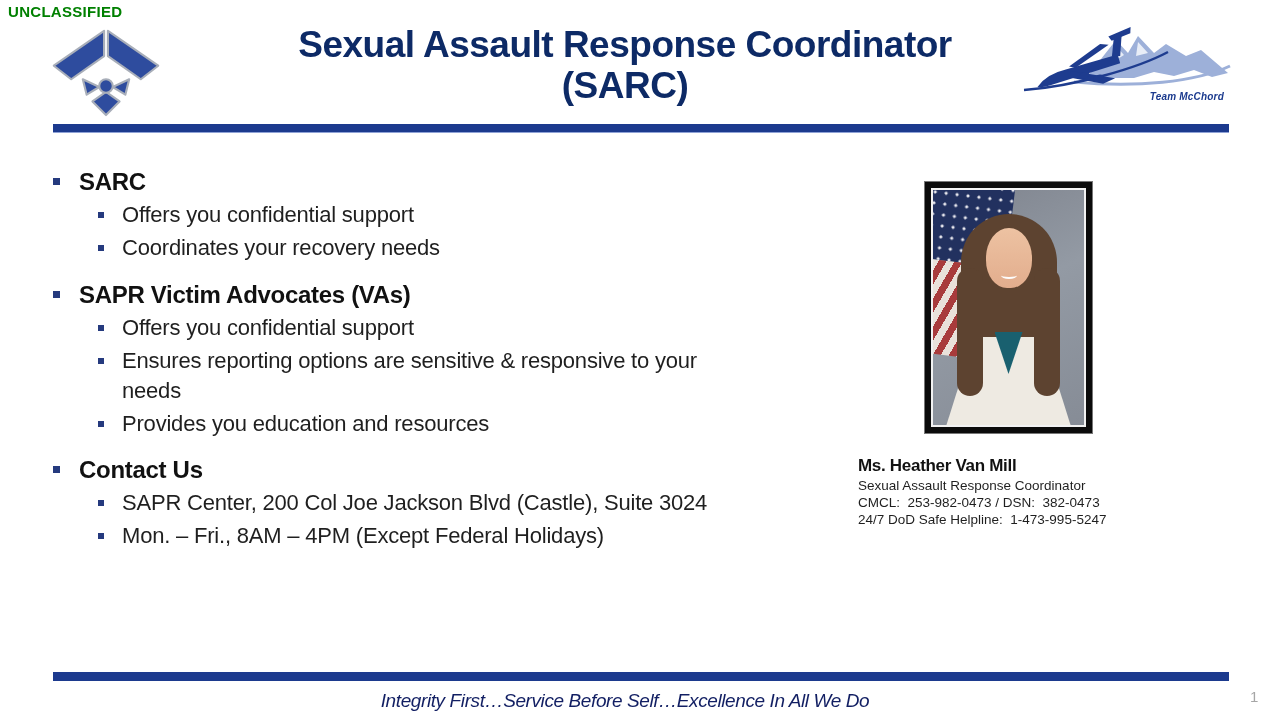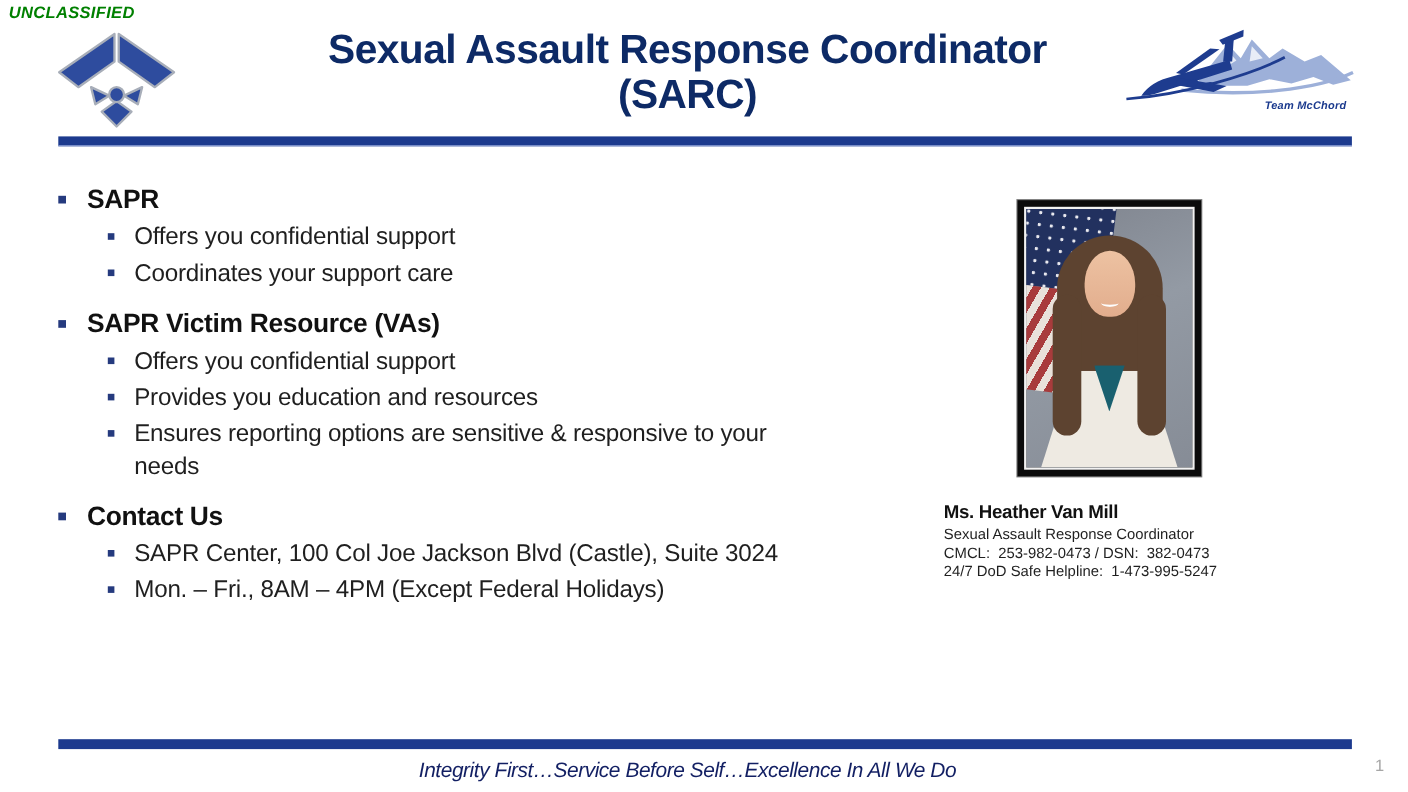--- a/index.html
+++ b/index.html
@@ -5,21 +5,21 @@
   * { margin:0; padding:0; box-sizing:border-box; }
   html,body { background:#ffffff; }
   .slide {
     position:relative; width:1280px; height:720px; background:#ffffff;
     font-family:"Liberation Sans", sans-serif; overflow:hidden; color:#1f1f1f;
   }
 
   
   .unclassified {
     position:absolute; top:3px; left:8px;
-    color:#008000; font-weight:bold; font-style:italic; font-size:15px;
+    color:#008000; font-weight:bold; font-size:15px;
     letter-spacing:0.3px;
   }
 
   
   .af-logo { position:absolute; left:48px; top:26px; width:116px; height:92px; }
   .title {
     position:absolute; left:170px; top:24px; width:910px; text-align:center;
     color:#0d2a66; font-weight:bold; font-size:37px; line-height:1.12;
     letter-spacing:-0.5px;
   }
@@ -135,55 +135,55 @@
     </svg>
     <div class="mcchord-text">Team McChord</div>
   </div>
 
   <div class="hr top"></div>
 
   <div class="content">
 
     <div class="row l1">
       <span class="sq1"></span>
-      <span class="txt">SAPR</span>
+      <span class="txt">SARC</span>
     </div>
     <div class="row l2">
       <span class="sq2"></span>
       <span class="txt">Offers you confidential support</span>
     </div>
     <div class="row l2">
       <span class="sq2"></span>
-      <span class="txt">Coordinates your support care</span>
+      <span class="txt">Coordinates your recovery needs</span>
     </div>
 
     <div class="row l1">
       <span class="sq1"></span>
-      <span class="txt">SAPR Victim Resource (VAs)</span>
+      <span class="txt">SAPR Victim Advocates (VAs)</span>
     </div>
     <div class="row l2">
       <span class="sq2"></span>
       <span class="txt">Offers you confidential support</span>
     </div>
     <div class="row l2">
       <span class="sq2"></span>
+      <span class="txt wrapnarrow">Ensures reporting options are sensitive &amp; responsive to your needs</span>
+    </div>
+    <div class="row l2">
+      <span class="sq2"></span>
       <span class="txt">Provides you education and resources</span>
-    </div>
-    <div class="row l2">
-      <span class="sq2"></span>
-      <span class="txt wrapnarrow">Ensures reporting options are sensitive &amp; responsive to your needs</span>
     </div>
 
     <div class="row l1">
       <span class="sq1"></span>
       <span class="txt">Contact Us</span>
     </div>
     <div class="row l2">
       <span class="sq2"></span>
-      <span class="txt" style="white-space:nowrap;">SAPR Center, 100 Col Joe Jackson Blvd (Castle), Suite 3024</span>
+      <span class="txt" style="white-space:nowrap;">SAPR Center, 200 Col Joe Jackson Blvd (Castle), Suite 3024</span>
     </div>
     <div class="row l2">
       <span class="sq2"></span>
       <span class="txt" style="white-space:nowrap;">Mon. – Fri., 8AM – 4PM (Except Federal Holidays)</span>
     </div>
   </div>
 
   <div class="photo-frame">
     <div class="photo-inner">
       <div class="flag">

